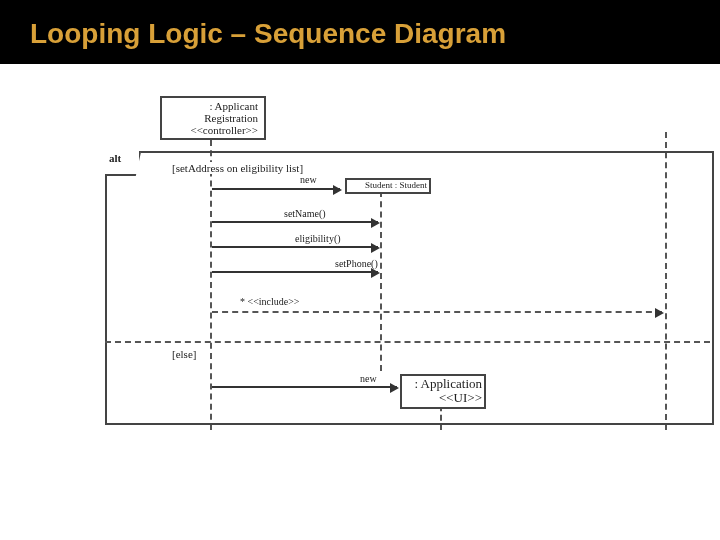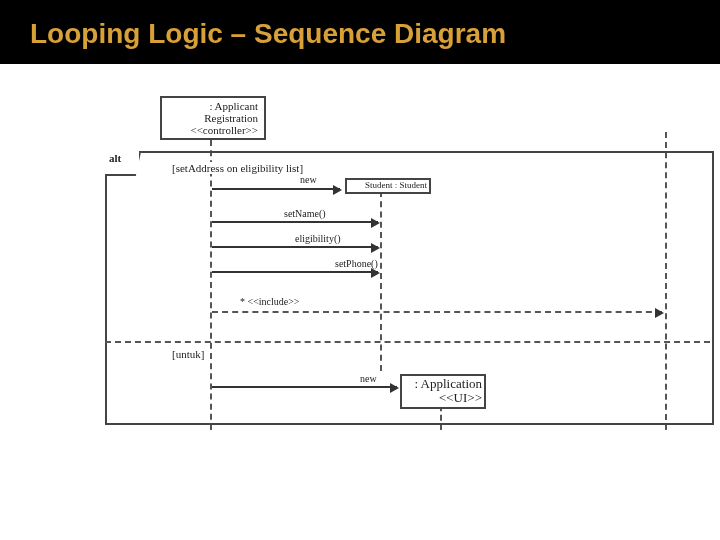--- a/index.html
+++ b/index.html
@@ -157,21 +157,21 @@
     <div class="arrow" style="left:112px; top:150px; width:166px;"></div>
     <div class="msg-label" style="left:195px; top:137px;">eligibility()</div>
 
     <div class="arrow" style="left:112px; top:175px; width:166px;"></div>
     <div class="msg-label" style="left:205px; top:162px;margin-left:30px;">setPhone()</div>
 
     <div class="arrow arrow-dashed" style="left:112px; top:215px; width:450px;"></div>
     <div class="msg-label" style="left:140px; top:200px;">* &lt;&lt;include&gt;&gt;</div>
 
     <div class="divider" style="left:5px; top:245px; width:605px;"></div>
-    <div class="guard" style="left:70px; top:252px;">[untuk]</div>
+    <div class="guard" style="left:70px; top:252px;">[else]</div>
 
     <div class="arrow" style="left:112px; top:290px; width:185px;"></div>
     <div class="msg-label" style="left:260px; top:277px;">new</div>
     <div class="obj-box" style="left:300px; top:278px; width:78px; font-size:13px; padding:1px 2px;">
       <div>: Application &lt;&lt;UI&gt;&gt;</div>
     </div>
 
   </div>
 </div>
 

